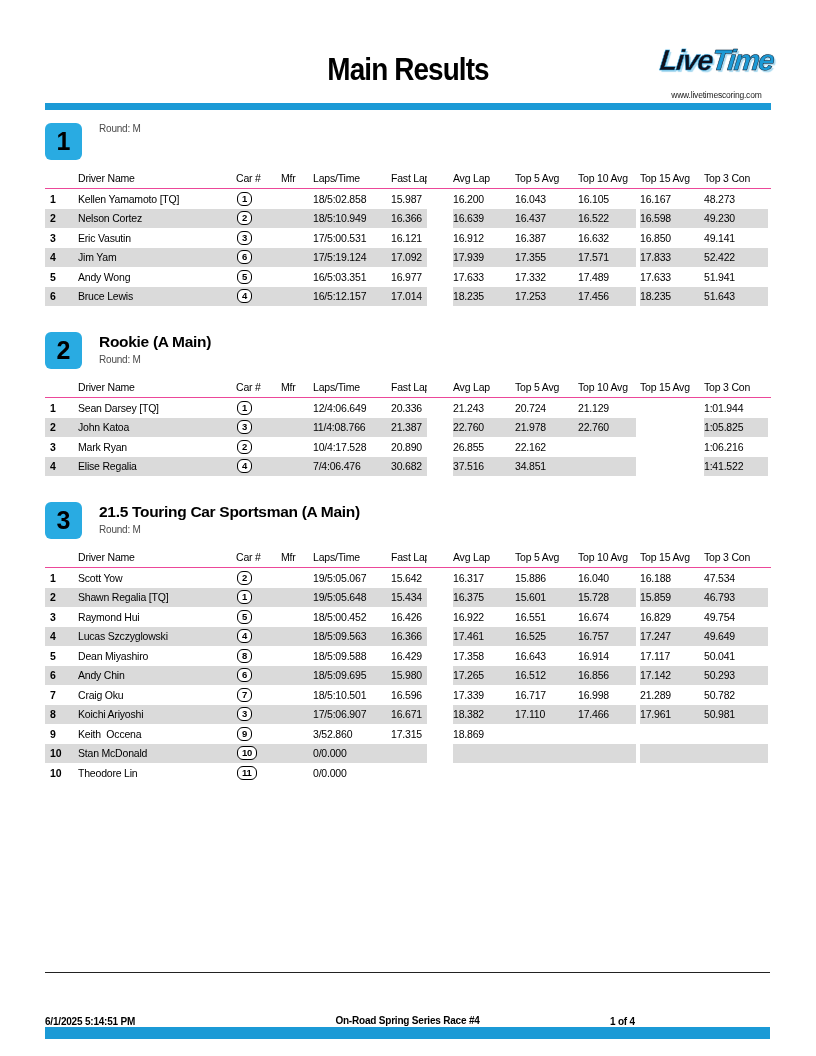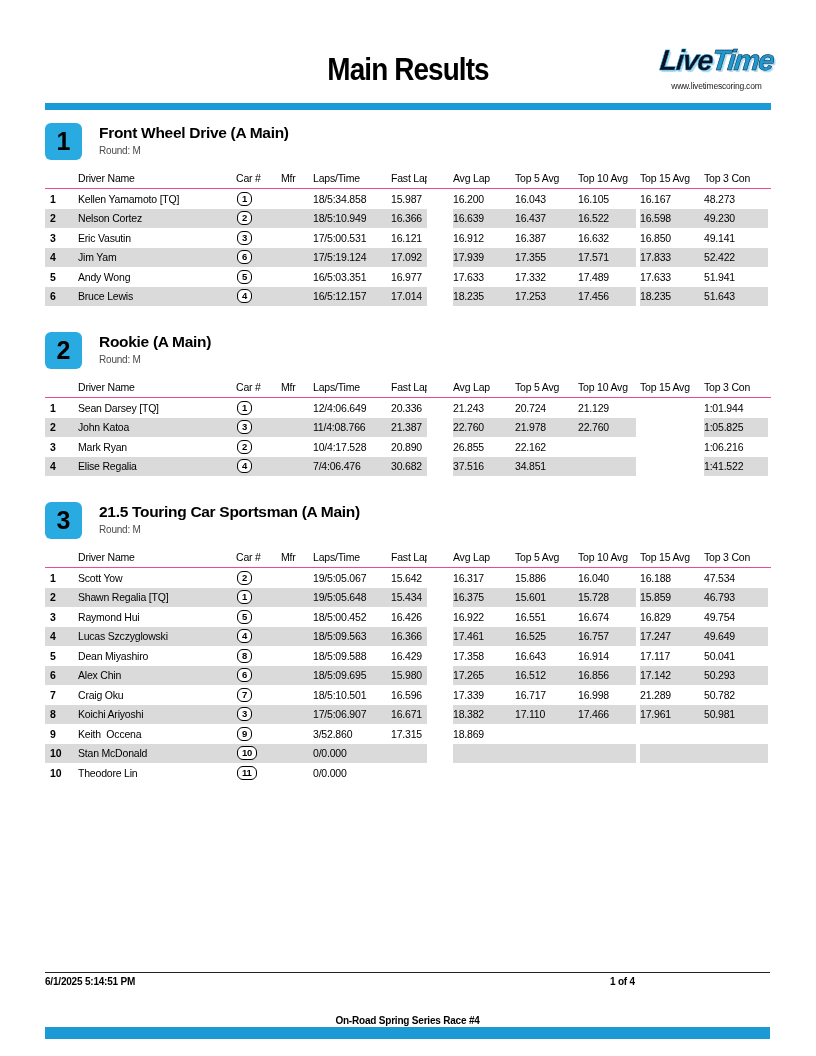--- a/index.html
+++ b/index.html
@@ -11,21 +11,21 @@
   .page-header { position:relative; height:103px;padding-left:16px; }
   .page-title { position:absolute; left:0; right:0; top:52px; text-align:center;
     font-size:31px; font-weight:bold; letter-spacing:-1px;
     transform:scaleX(.9); }
   .logo-wrap { position:absolute; right:43px; top:44px; text-align:center; }
   .logo-mark { font-size:29px; font-weight:bold; font-style:italic;
     letter-spacing:-1.5px; transform:skewX(-6deg); display:inline-block;
     text-shadow:0 0 2px #bfe6f7, 2px 2px 1px #a8d9f0; }
   .logo-live { color:#10121f; -webkit-text-stroke:.5px #1b9ad6; }
   .logo-time { color:#1b9ad6; -webkit-text-stroke:.5px #10121f; }
-  .logo-site { font-size:8.5px; color:#1a1a1a; margin-top:4px; letter-spacing:-0.2px; }
+  .logo-site { font-size:8.5px; color:#1a1a1a; margin-top:13px; letter-spacing:-0.2px; }
   .top-rule { margin:0 45px; height:7px; background:#1b9ad6; }
 
   
   .section { margin:0 45px; }
   .section-head { display:flex; align-items:flex-start; margin-top:10px; }
   .sec2 .section-head, .sec3 .section-head { margin-top:23px; }
   .num-box { width:37px; height:37px; background:#29abe2; border-radius:6px;
     display:flex; align-items:center; justify-content:center;
     font-size:25px; font-weight:bold; color:#000; flex:0 0 auto; margin-top:3px; }
   .head-text { margin-left:17px; }
@@ -50,21 +50,21 @@
     padding:0 4px; min-width:12px; text-align:center; margin-left:1px; }
   .hdr .bg { background:transparent; }
 
   
   .footer { position:absolute; left:45px; right:46px; top:972px;
     border-top:1.5px solid #222; padding-top:3px; }
   .foot-line { display:flex; justify-content:space-between; align-items:flex-start;
     font-size:10px; font-weight:bold; letter-spacing:-0.2px; }
   .foot-center { text-align:right;margin-top:39px; }
   .foot-dates { font-size:8.5px; font-weight:normal; text-align:center; margin-top:3px; }
-  .foot-left,.foot-right { width:160px; }
+  .foot-left,.foot-right { width:160px;margin-top:40px; }
   .foot-right { text-align:left; }
   .bottom-bar { position:absolute; left:45px; right:46px; top:1027px; height:12px;
     background:#1b9ad6; }
 </style>
 </head>
 <body>
 
 <div class="page-header">
   <div class="page-title">Main Results</div>
   <div class="logo-wrap">
@@ -72,21 +72,20 @@
     <div class="logo-site">www.livetimescoring.com</div>
   </div>
 </div>
 <div class="top-rule"></div>
 
 <div id="sections">
     <div class="section sec1">
       <div class="section-head">
         <div class="num-box">1</div>
         <div class="head-text">
-          <div class="sec-title">Front Wheel Drive (A Main)</div>
           <div class="sec-round">Round: M</div>
         </div>
       </div>
       <div class="tbl">
         <div class="trow hdr">
           <div class="cell bg "></div>
           <div class="cell bg ">Driver Name</div>
           <div class="cell bg ">Car #</div>
           <div class="cell bg ">Mfr</div>
           <div class="cell bg ">Laps/Time</div>
@@ -97,21 +96,21 @@
           <div class="cell bg ">Top 10 Avg</div>
           <div class="cell bg gutter"></div>
           <div class="cell bg ">Top 15 Avg</div>
           <div class="cell bg ">Top 3 Con</div>
         </div>
         <div class="trow">
           <div class="cell bg  c-pos">1</div>
           <div class="cell bg ">Kellen Yamamoto [TQ]</div>
           <div class="cell bg "><span class="car-badge">1</span></div>
           <div class="cell bg "></div>
-          <div class="cell bg ">18/5:34.858</div>
+          <div class="cell bg ">18/5:02.858</div>
           <div class="cell bg ">15.987</div>
           <div class="cell bg gutter"></div>
           <div class="cell bg ">16.200</div>
           <div class="cell bg ">16.043</div>
           <div class="cell bg ">16.105</div>
           <div class="cell bg gutter"></div>
           <div class="cell bg ">16.167</div>
           <div class="cell bg ">48.273</div>
         </div>
         <div class="trow shaded">
@@ -371,21 +370,21 @@
           <div class="cell bg gutter"></div>
           <div class="cell bg ">17.358</div>
           <div class="cell bg ">16.643</div>
           <div class="cell bg ">16.914</div>
           <div class="cell bg gutter"></div>
           <div class="cell bg ">17.117</div>
           <div class="cell bg ">50.041</div>
         </div>
         <div class="trow shaded">
           <div class="cell bg  c-pos">6</div>
-          <div class="cell bg ">Alex Chin</div>
+          <div class="cell bg ">Andy Chin</div>
           <div class="cell bg "><span class="car-badge">6</span></div>
           <div class="cell bg "></div>
           <div class="cell bg ">18/5:09.695</div>
           <div class="cell bg ">15.980</div>
           <div class="cell bg gutter"></div>
           <div class="cell bg ">17.265</div>
           <div class="cell bg ">16.512</div>
           <div class="cell bg ">16.856</div>
           <div class="cell bg gutter"></div>
           <div class="cell bg ">17.142</div>

